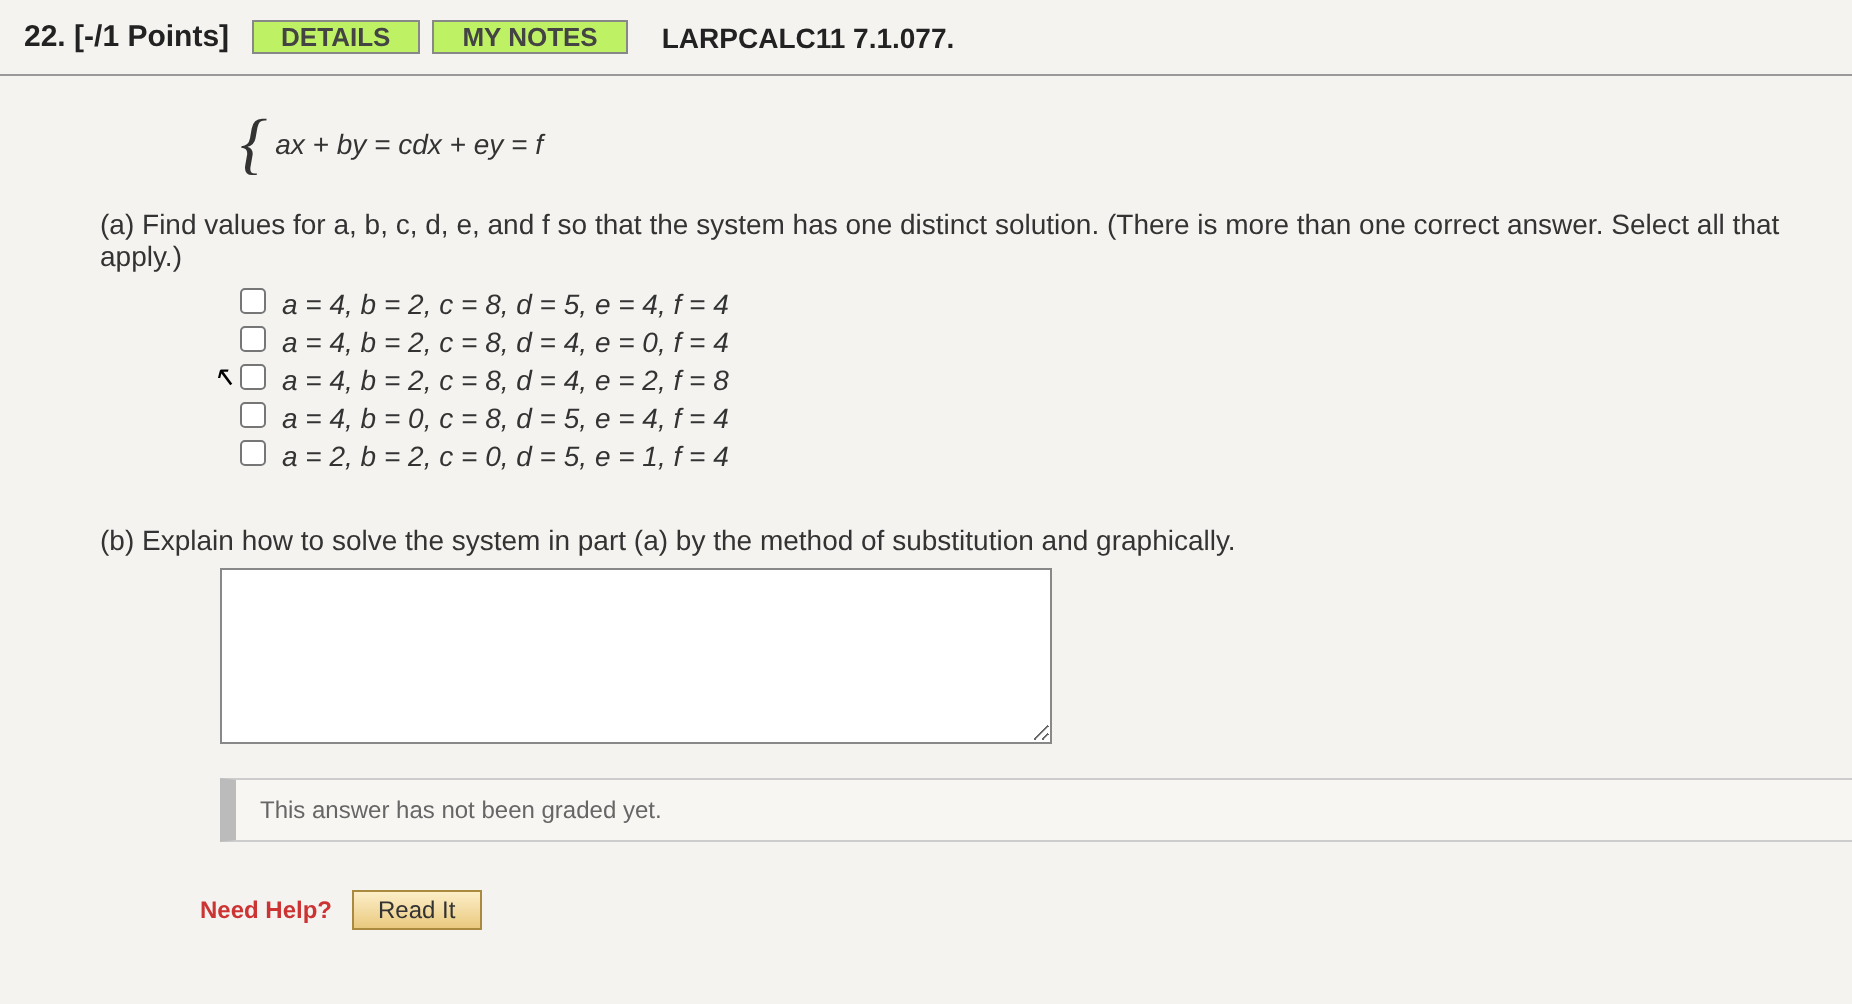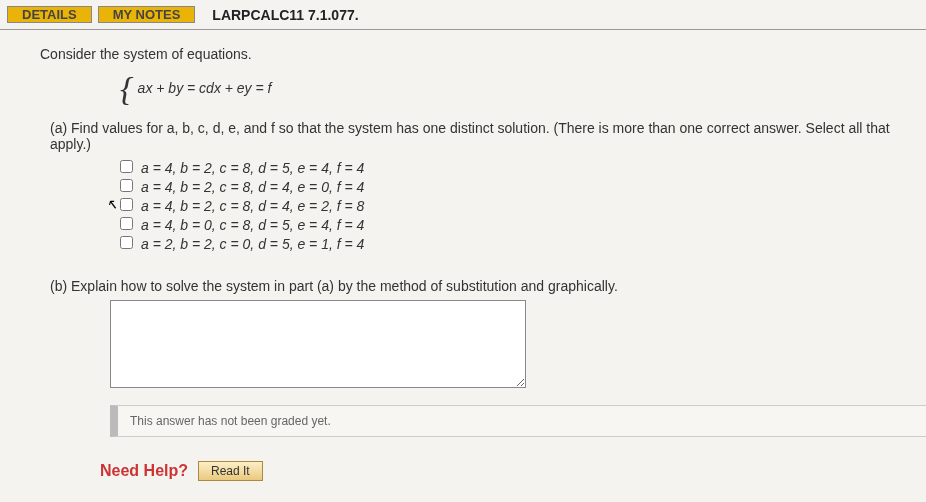--- a/index.html
+++ b/index.html
@@ -1,51 +1,51 @@
 <!DOCTYPE html>
 <html><head>
 <meta charset="utf-8">
 <style>
 *{margin:0;padding:0;box-sizing:border-box}
 body{font-family:Arial,Helvetica,sans-serif;background:#f5f3f0;width:926px;height:502px;overflow:hidden;color:#333}
 .header{display:flex;align-items:center;padding:6px 4px;border-bottom:1px solid #999}
 .qnum{font-weight:bold;font-size:15px;color:#222;padding:4px 8px}
-.btn{background:#eab308;border:1px solid #888;padding:0 14px;margin:0 3px;font-size:13px;font-weight:bold;color:#444;cursor:pointer}
+.btn{background:#bef264;border:1px solid #888;padding:0 14px;margin:0 3px;font-size:13px;font-weight:bold;color:#444;cursor:pointer}
 .ref{font-size:14px;font-weight:bold;color:#222;margin-left:14px}
 .content{padding:12px 10px 10px 40px;font-size:14px;color:#333}
 .prompt{margin:4px 0 10px 0}
 .equations{margin:6px 0 14px 80px;font-style:italic;display:flex;align-items:center}
 .brace{font-size:34px;font-family:serif;line-height:1;margin-right:4px}
 .eqlines{display:flex;flex-direction:row;line-height:1.4}
 .part{margin:4px 0 6px 10px}
 .part-label{display:inline}
 .options{margin:8px 0 0 70px}
 .opt{display:flex;align-items:flex-start;margin:3px 0;font-style:italic;color:#333}
 .opt input{margin-right:8px}
 .cursor-row{position:relative}
 .cursor{position:absolute;left:-14px;top:-2px;font-size:14px;color:#000;pointer-events:none}
 .partb{margin:26px 0 0 10px}
 .textarea-wrap{margin:6px 0 0 60px}
 textarea{width:416px;height:88px;border:1px solid #888;background:#fff;resize:both;font-family:inherit;font-size:13px;padding:4px}
 .grade-msg{margin:14px 0 0 60px;width:840px;border:1px solid #ccc;border-left:8px solid #bbb;background:#f8f6f3;padding:8px 12px;font-size:12px;color:#666}
 .help{margin:24px 0 0 60px;display:flex;align-items:center;gap:10px}
-.help-label{color:#c33;font-weight:bold;font-size:16px}
+.help-label{color:#c33;font-weight:bold;font-size:12px}
 .readit{background:linear-gradient(#fdeec8,#e9c97f);border:1px solid #aa8a3f;padding:2px 12px;font-size:12px;color:#333;cursor:pointer}
 </style>
 </head>
 <body>
 
 <div class="header">
+  <span class="qnum"><span>22.</span> <span>[-/1 Points]</span></span>
   <button class="btn">DETAILS</button>
   <button class="btn">MY NOTES</button>
   <span class="ref">LARPCALC11 7.1.077.</span>
 </div>
 
 <div class="content">
-  <div class="prompt">Consider the system of equations.</div>
 
   <div class="equations">
     <span class="brace">{</span>
     <div class="eqlines">
       <span>ax + by = c</span>
       <span>dx + ey = f</span>
     </div>
   </div>
 
   <div class="part">

